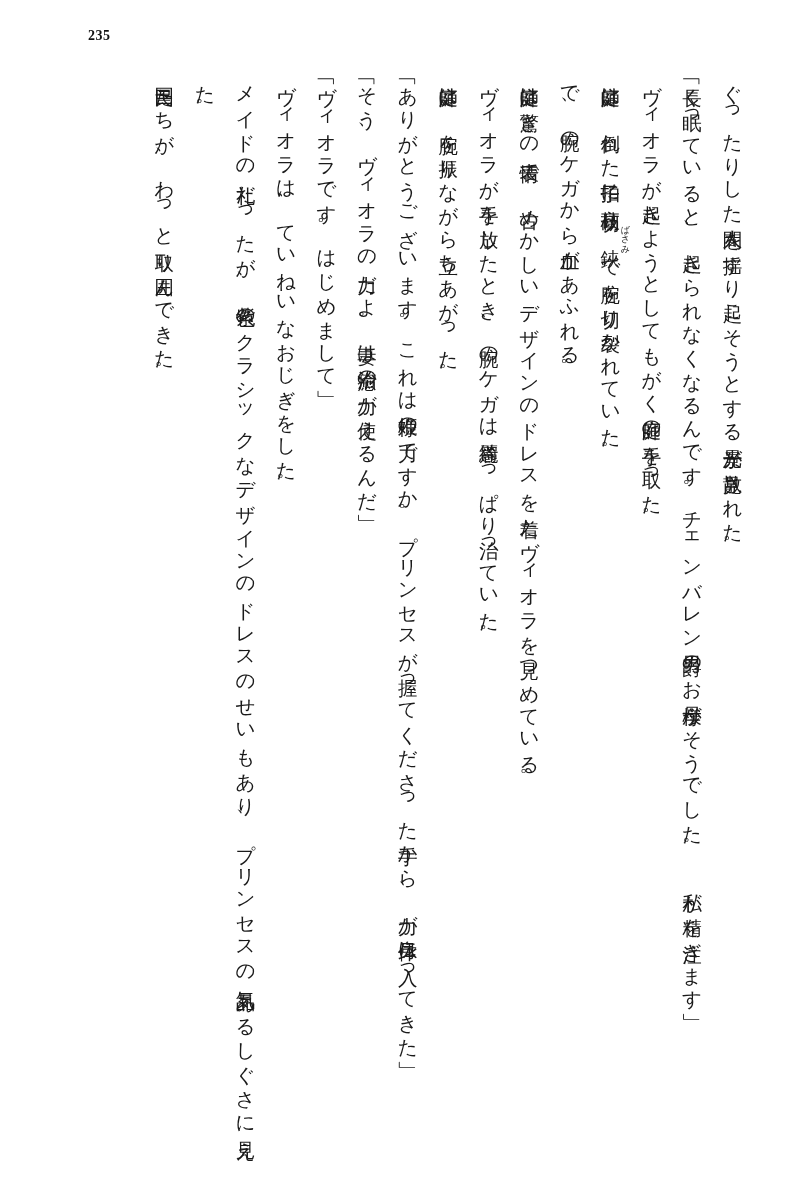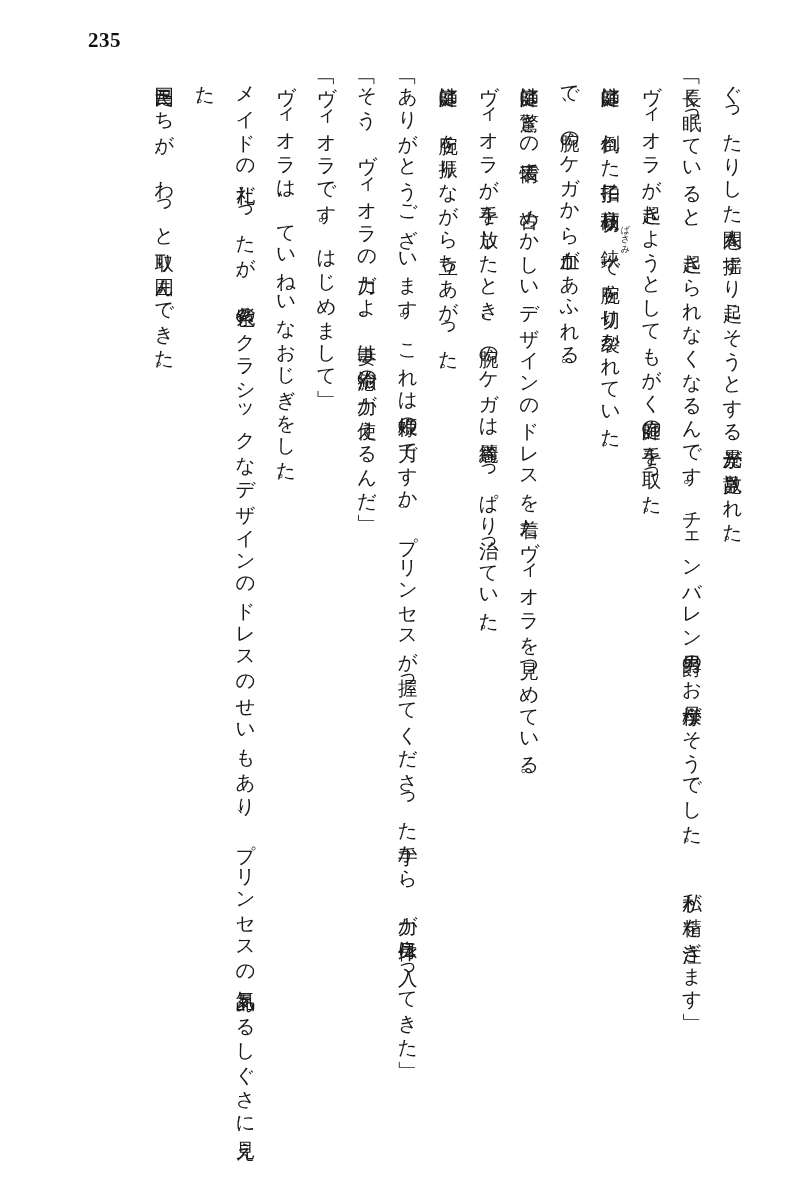--- a/index.html
+++ b/index.html
@@ -18,21 +18,21 @@
     margin: 0 auto;
     background: #ffffff;
     overflow: hidden;
     box-sizing: border-box;
   }
   .page-number {
     position: absolute;
     top: 28px;
     left: 88px;
     font-family: "Liberation Serif", "DejaVu Serif", serif;
-    font-size: 21px;
+    font-size: 14px;
     font-weight: bold;
     letter-spacing: 0.5px;
     color: #111;
   }
   .body-text {
     position: absolute;
     top: 72px;
     left: 48px;
     right: 40px;
     height: 1080px;

